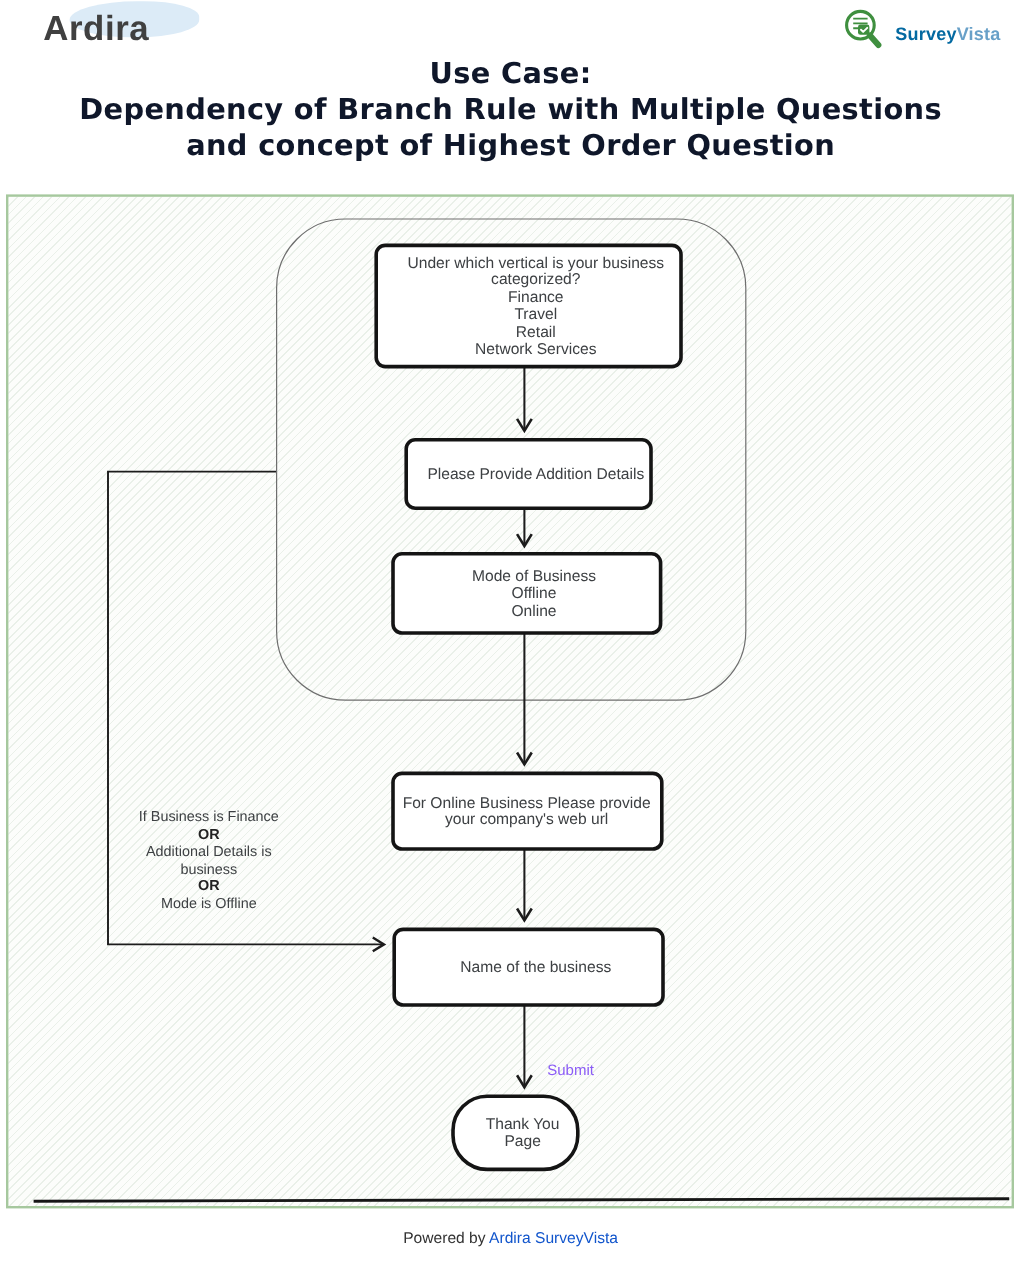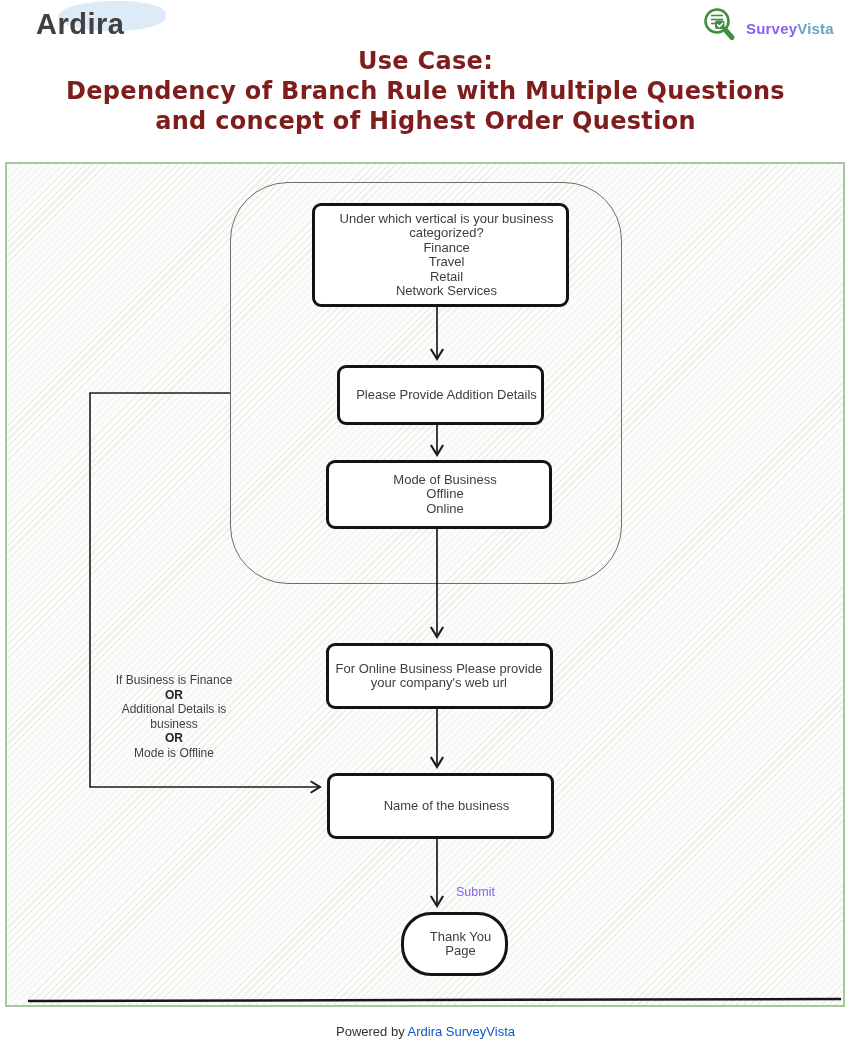--- a/index.html
+++ b/index.html
@@ -6,26 +6,26 @@
   body{width:851px;height:1055px;font-family:"Liberation Sans",sans-serif;}
   .canvas{position:relative;width:851px;height:1055px;overflow:hidden;background:#fff;}
 
   
   .ardira-logo{position:absolute;left:36px;top:4px;width:140px;height:40px;}
   .ardira-cloud{position:absolute;left:22px;top:-3px;width:108px;height:30px;background:#dcebf7;border-radius:55% 45% 50% 50%;}
   .ardira-text{position:relative;z-index:2;font-size:29px;font-weight:bold;color:#404040;letter-spacing:.5px;line-height:40px;}
 
   .sv-logo{position:absolute;left:700px;top:5px;display:flex;align-items:center;gap:4px;}
   .sv-text{font-size:15px;font-weight:bold;letter-spacing:.2px;}
-  .sv-text .survey{color:#8b5cf6;}
+  .sv-text .survey{color:#0369a1;}
   .sv-text .vista{color:#68a0c8;}
 
   .title{position:absolute;left:0;top:46px;width:851px;text-align:center;
          font-family:"DejaVu Sans",sans-serif;font-weight:bold;font-size:24px;
-         line-height:30px;color:#7f1d1d;letter-spacing:.3px;}
+         line-height:30px;color:#0f172a;letter-spacing:.3px;}
 
   
   .region{position:absolute;left:5px;top:162px;width:836px;height:841px;
           border:2px solid #a6c89e;
           background-color:#fcfdfb;
           background-image:repeating-linear-gradient(135deg,
              rgba(150,180,150,0.18) 0px, rgba(150,180,150,0.18) 1px,
              transparent 1px, transparent 5px);}
   .group-box{position:absolute;left:230px;top:182px;width:390px;height:400px;
              border:1.5px solid #6e6e6e;border-radius:58px;}
@@ -119,21 +119,21 @@
   </div>
 
   <div class="node" style="left:326px;top:643px;width:221px;height:60px;">
     <div class="node-text overflow-text">For Online Business Please provide your company's web url</div>
   </div>
 
   <div class="node" style="left:327px;top:773px;width:221px;height:60px;">
     <div class="node-text">Name of the business</div>
   </div>
 
-  <div class="node terminal" style="left:401px;top:912px;width:101px;height:58px;">
+  <div class="node terminal" style="left:376px;top:912px;width:101px;height:58px;">
     <div class="node-text">Thank You Page</div>
   </div>
 
   <div class="condition">
     <span>If Business is Finance</span>
     <span class="or">OR</span>
     <span>Additional Details is</span>
     <span>business</span>
     <span class="or">OR</span>
     <span>Mode is Offline</span>

